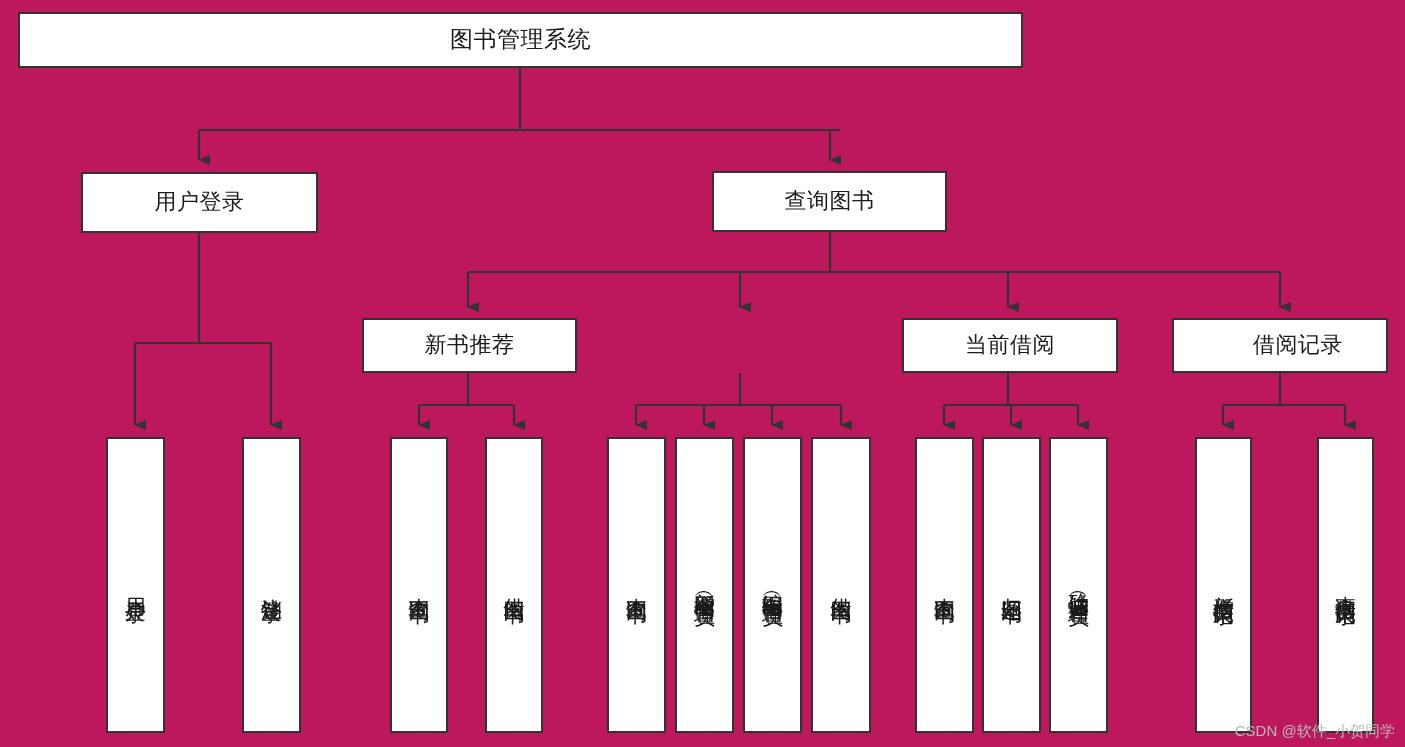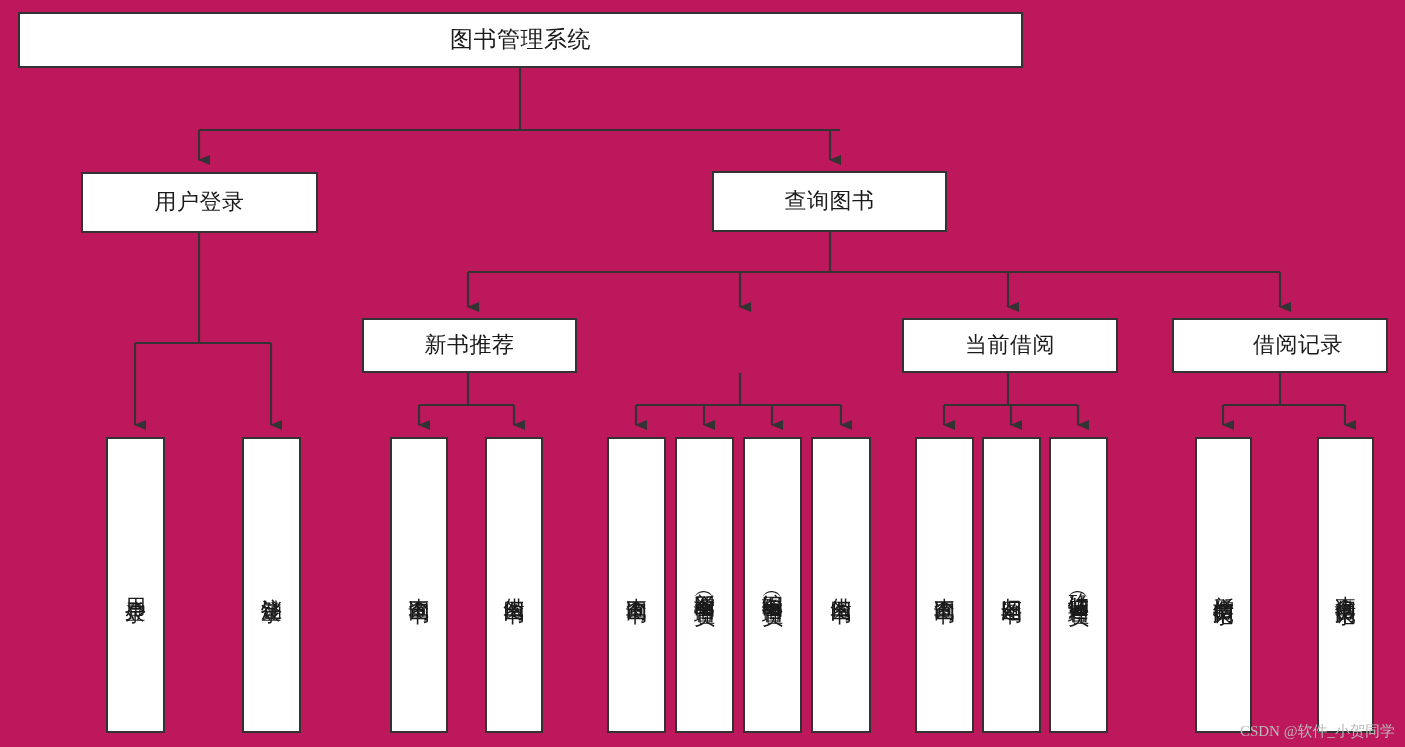--- a/index.html
+++ b/index.html
@@ -66,21 +66,21 @@
     max-height: 100%;
   }
   .watermark {
     position: absolute;
     right: 10px;
     bottom: 6px;
     font-size: 15px;
     color: #b9b9b9;
     white-space: nowrap;
     z-index: 5;
-    font-family: Liberation Serif, serif;
+    font-family: Liberation Sans, sans-serif;
   }
 </style>
 </head>
 <body>
 
 <div id="diagram-root">
 
   <svg id="edge-layer" viewBox="0 0 1405 747" width="1405" height="747" xmlns="http://www.w3.org/2000/svg">
     <defs>
       <marker id="arrowhead" viewBox="0 0 10 12" refX="5" refY="11" markerWidth="10" markerHeight="12" orient="auto-start-reverse" markerUnits="userSpaceOnUse">

